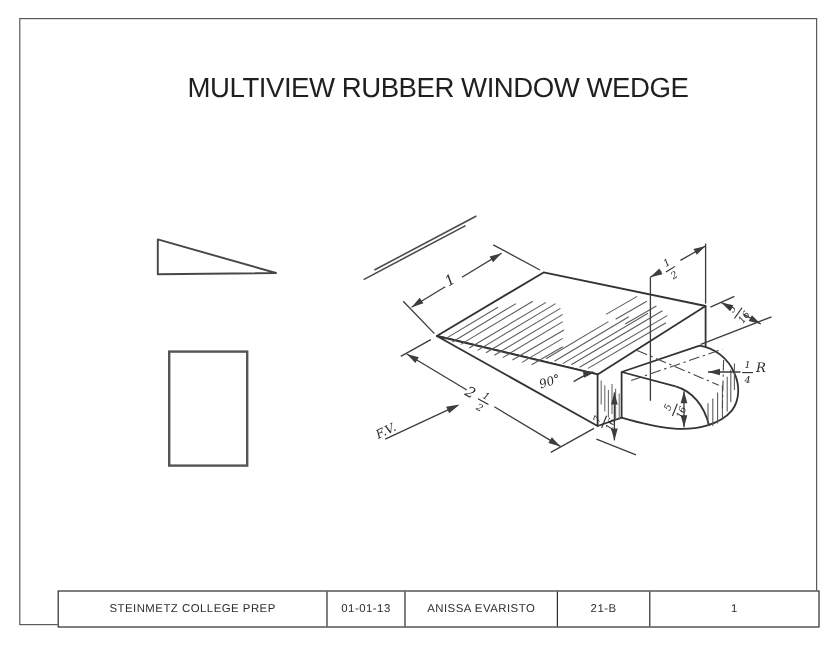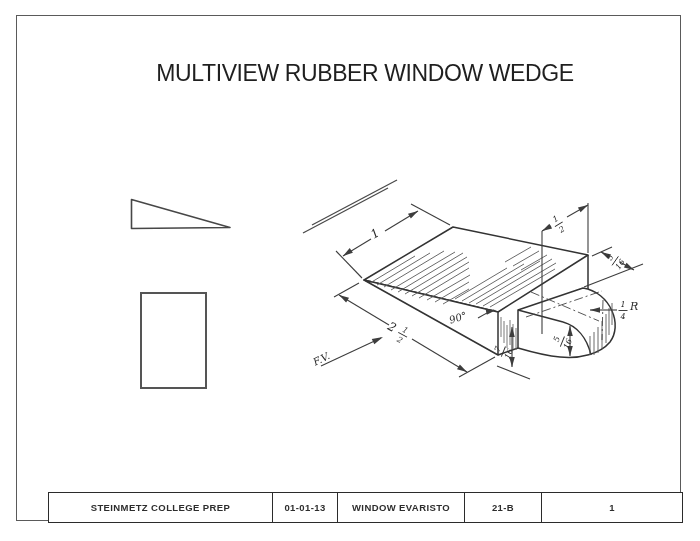--- a/index.html
+++ b/index.html
@@ -2,21 +2,21 @@
 <html><head>
 <meta charset="utf-8">
 <style>
   html,body{margin:0;padding:0;background:#ffffff;}
   body{width:700px;height:541px;position:relative;font-family:"Liberation Sans",sans-serif;overflow:hidden;}
   .sheet-border{position:absolute;left:16px;top:15px;width:665px;height:506px;border:1.5px solid #5a5a5a;box-sizing:border-box;background:#ffffff;}
   .page-title{position:absolute;left:100px;top:48px;width:530px;text-align:center;
     font-size:23px;letter-spacing:-0.4px;color:#1f1f1f;font-weight:400;margin-top:12px;}
   svg.linework{position:absolute;left:0;top:0;width:700px;height:541px;}
   .title-block{position:absolute;left:48px;top:492px;width:635px;height:31px;display:flex;
-    border:1.6px solid #2b2b2b;box-sizing:border-box;background:#fff;font-weight:bold;}
+    border:1.6px solid #2b2b2b;box-sizing:border-box;background:#fff;}
   .tb-cell{border-right:1.4px solid #2b2b2b;display:flex;align-items:center;justify-content:center;
     font-size:9.5px;color:#2d2d2d;letter-spacing:0.4px;box-sizing:border-box;white-space:nowrap;}
   .tb-cell:last-child{border-right:none;}
   .tb-school{width:224px;}
   .tb-course{width:125px;}
   .tb-date{width:65px;}
   .tb-student{width:127px;}
   .tb-number{width:77px;}
   .tb-sheet{flex:1;}
   text.dim{font-family:"DejaVu Serif",serif;font-style:italic;fill:#2a2a2a;}
@@ -206,16 +206,16 @@
   </g>
 
   <g transform="translate(323,362) rotate(-26)">
     <text class="dim" font-size="10" text-anchor="middle">F.V.</text>
   </g>
 </svg>
 
 <div class="title-block">
   <div class="tb-cell tb-school">STEINMETZ COLLEGE PREP</div>
   <div class="tb-cell tb-date">01-01-13</div>
-  <div class="tb-cell tb-student">WINDOW EVARISTO</div>
+  <div class="tb-cell tb-student">ANISSA EVARISTO</div>
   <div class="tb-cell tb-number">21-B</div>
   <div class="tb-cell tb-sheet">1</div>
 </div>
 
 </body></html>

